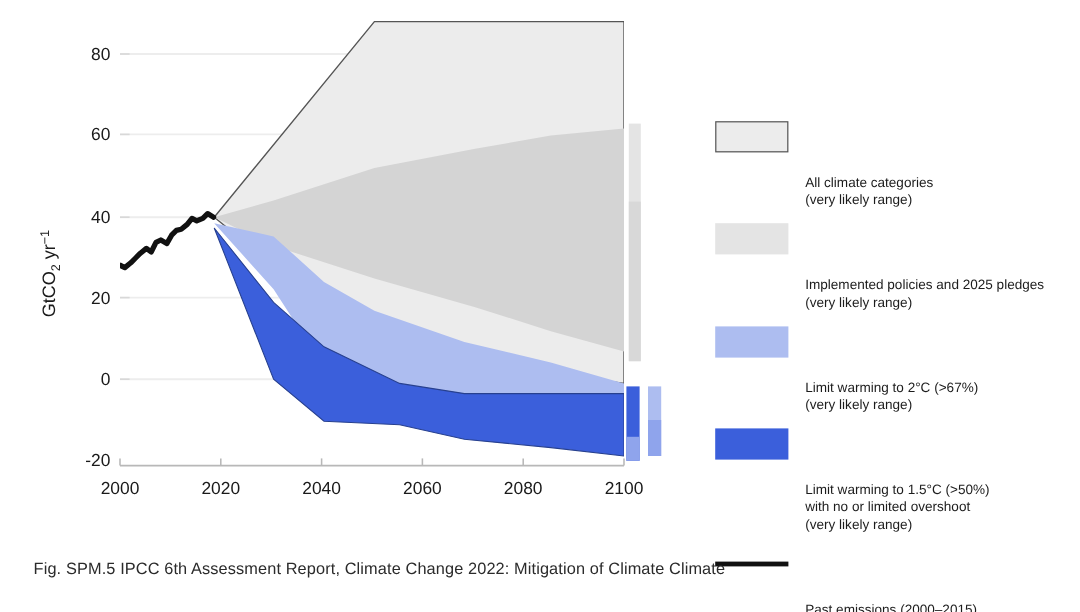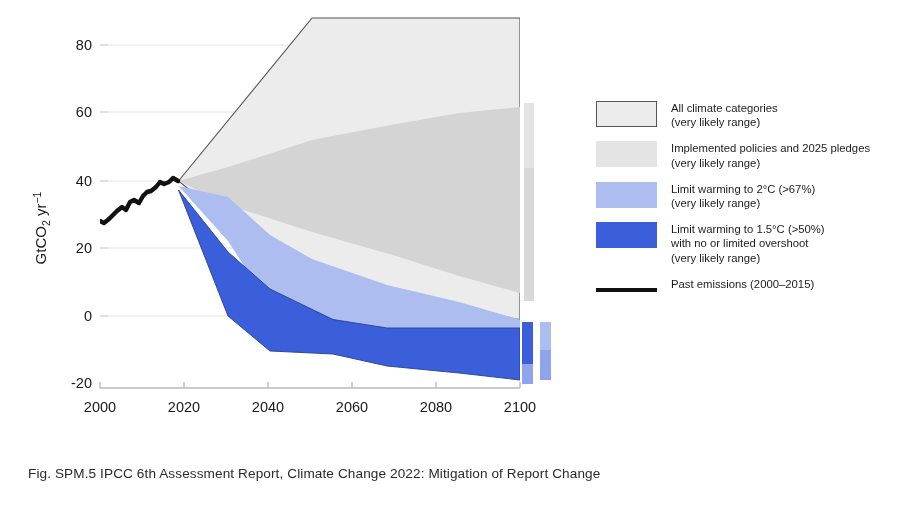--- a/index.html
+++ b/index.html
@@ -55,20 +55,21 @@
     left: 0; right: 0; top: 11px;
     height: 4.5px;
     background: #111111;
   }
   .legend-label {
     font-size: 11.3px;
     line-height: 14.2px;
     color: #1c1c1c;
     padding-top: 1px;
     white-space: pre-line;
+    margin-top: 45px;
   }
   
   #caption {
     position: absolute;
     left: 28px; top: 466px;
     font-size: 13.6px;
     color: #2b2b2b;
     letter-spacing: 0.1px;
   }
   
@@ -195,15 +196,15 @@
       <div class="legend-label">Limit warming to 1.5°C (&gt;50%)
 with no or limited overshoot
 (very likely range)</div>
     </div>
     <div class="legend-row">
       <div class="legend-swatch line-swatch"></div>
       <div class="legend-label">Past emissions (2000–2015)</div>
     </div>
   </div>
 
-  <div id="caption">Fig. SPM.5 IPCC 6th Assessment Report, Climate Change 2022: Mitigation of Report Change</div>
+  <div id="caption">Fig. SPM.5 IPCC 6th Assessment Report, Climate Change 2022: Mitigation of Climate Climate</div>
 
 </div>
 
 </body></html>

